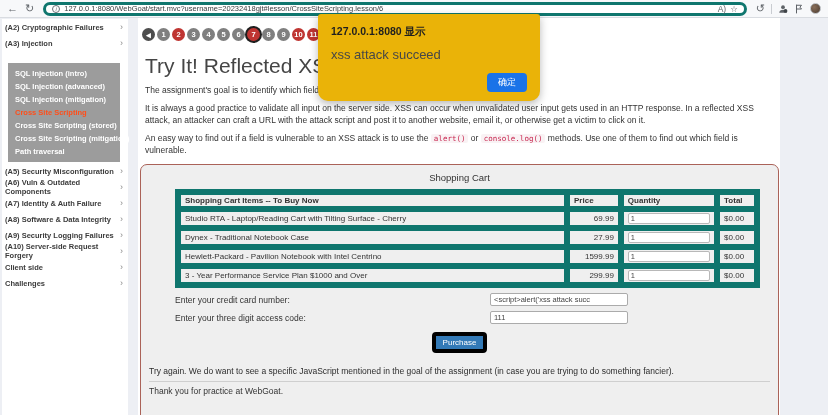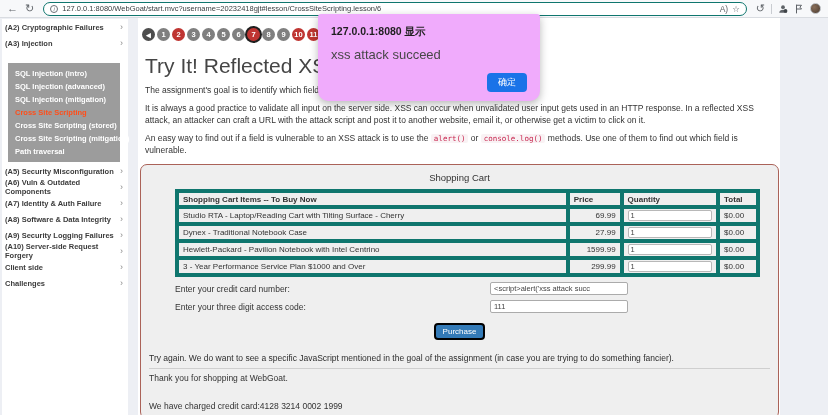--- a/index.html
+++ b/index.html
@@ -3,21 +3,21 @@
 <meta charset="utf-8">
 <style>
   * { margin:0; padding:0; box-sizing:border-box; font-family:"Liberation Sans", sans-serif; }
   html,body { width:828px; height:415px; overflow:hidden; background:#edeff4; }
   body { position:relative; }
 
   
   .toolbar { position:absolute; left:0; top:0; width:828px; height:18px; background:#f7f8fa;
              border-bottom:1px solid #d9dce1; display:flex; align-items:center; padding:0 7px; gap:7px; z-index:5; }
   .tool-ic { color:#5f6368; font-size:11px; line-height:1; cursor:default; }
-  .urlbar { flex:1; display:flex; align-items:center; gap:4px; background:#fff; border:1px solid #0f766e;
+  .urlbar { flex:1; display:flex; align-items:center; gap:4px; background:#fff; border:3px solid #0f766e;
             border-radius:8px; height:14px; padding:0 6px; margin:0 2px; }
   .info-circ { width:8px; height:8px; border:1px solid #6b6f76; border-radius:50%; color:#6b6f76;
                font-size:6px; line-height:6px; text-align:center; flex:0 0 auto; font-style:italic; }
   .url-text { font-size:7.5px; color:#3c4043; white-space:nowrap; overflow:hidden; flex:1; }
   .pill-ic { color:#5f6368; font-size:8.5px; flex:0 0 auto; }
   .right-ics { display:flex; align-items:center; gap:6px; }
   .vdiv { width:1px; height:10px; background:#c9ccd1; }
   .avatar { width:11px; height:11px; border-radius:50%; background:radial-gradient(circle at 35% 35%, #8a6f5a, #4a3b30); border:1px solid #b5b8bd; }
   .mini-svg { width:10px; height:10px; display:block; }
 
@@ -44,44 +44,44 @@
   .title { font-size:21px; font-weight:400; color:#454545; margin:13px 0 7px; }
   .para { font-size:8.5px; color:#333; line-height:1.4; margin-bottom:6px; max-width:635px; }
   .code { font-family:"DejaVu Sans Mono", monospace; font-size:7.5px; color:#c7254e; background:#f9f2f4;
           padding:0 3px; border-radius:2px; }
 
   .panel { margin:8px 0 0 -5px; width:639px; background:#efefef; border:1px solid #aa6258;
            border-radius:7px; padding:5px 6px 6px; }
   .panel-title { text-align:center; font-size:9.5px; color:#333; margin:2px 0 6px; }
   .cart-form { margin:0 28px; }
   table.cart { border-collapse:collapse; width:585px; background:transparent; }
-  .cart th, .cart td { border:4px solid #0f766e; font-size:8px; color:#333; padding:1px 4px; height:16px; }
+  .cart th, .cart td { border:6px solid #0f766e; font-size:8px; color:#333; padding:1px 4px; height:16px; }
   .cart th { text-align:left; font-weight:bold; }
   .c-item { width:394px; }
   .c-price { width:54px; text-align:right; }
   .cart th.c-price { text-align:left; }
   .c-qty { width:97px; }
   .c-total { width:40px; }
   .qty-input { width:100%; height:11px; font-size:7.5px; border:1px solid #b8b8b8; border-radius:2px;
                padding:0 2px; color:#444; background:#fff; }
   .formrow { display:flex; align-items:center; margin-top:5px; }
   .formrow label { font-size:8.5px; color:#333; width:315px; }
   .cc-input { width:138px; height:13px; font-size:7.5px; border:1px solid #ababab; border-radius:2px;
               padding:0 3px; color:#444; background:#fff; white-space:nowrap; overflow:hidden; }
   .btnrow { text-align:center; margin:7px 0 3px; }
-  .purchase { background:#337ab7; color:#fff; border:2px solid #000000; border-radius:4px; font-size:8px;
+  .purchase { background:#337ab7; color:#fff; border:4px solid #000000; border-radius:4px; font-size:8px;
               padding:2px 7px; cursor:pointer; }
 
   .feedback { margin-top:13px; padding:0 2px; font-size:8.5px; font-weight:normal; color:#2d2d2d; line-height:1.3; }
   .fb-hr { border:0; border-top:1px solid #cfcfcf; margin:3px 2px 4px; }
   .outline { font-size:8.5px; color:#333; line-height:1.35; padding:0 2px; }
   .gap { height:17px; }
 
   
-  .dialog { position:absolute; left:318px; top:14px; width:222px; background:#f0abfc;
+  .dialog { position:absolute; left:318px; top:14px; width:222px; background:#eab308;
             border-radius:3px 3px 10px 10px; box-shadow:0 3px 9px rgba(0,0,0,.28);
             padding:11px 13px 9px; z-index:10; }
   .dtitle { font-size:10.5px; font-weight:bold; color:#1f1f1f; }
   .dmsg { font-size:13px; color:#474747; margin-top:8px; }
   .dbtnrow { text-align:right; margin-top:9px; }
   .dbtn { background:#1a73e8; color:#fff; border:none; border-radius:4px; font-size:9px;
           padding:3px 11px; cursor:pointer; }
 </style>
 </head>
 <body>
@@ -230,21 +230,21 @@
         <label>Enter your three digit access code:</label>
         <input class="cc-input" value="111" style="">
       </div>
       <div class="btnrow">
         <button class="purchase">Purchase</button>
       </div>
     </div>
 
     <div class="feedback">Try again. We do want to see a specific JavaScript mentioned in the goal of the assignment (in case you are trying to do something fancier).</div>
     <hr class="fb-hr">
-    <div class="outline">Thank you for shopping at WebGoat.</div>
+    <div class="outline">Thank you for practice at WebGoat.</div>
     <div class="gap"></div>
     <div class="outline">We have charged credit card:4128 3214 0002 1999</div>
 
   </div>
 </div>
 
 <div class="dialog">
   <div class="dtitle">127.0.0.1:8080 显示</div>
   <div class="dmsg">xss attack succeed</div>
   <div class="dbtnrow">

